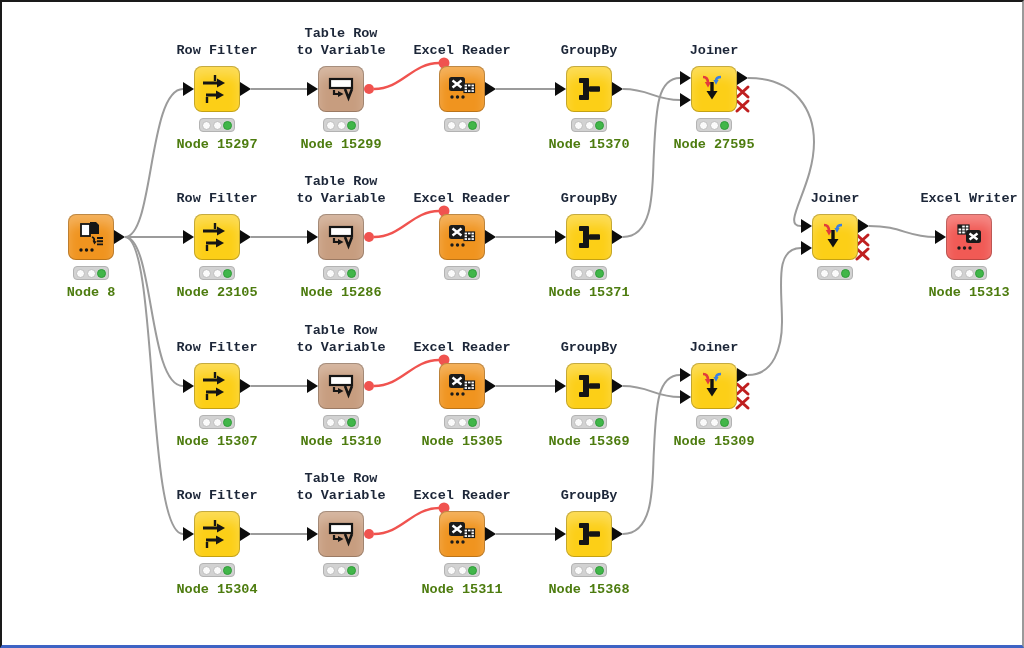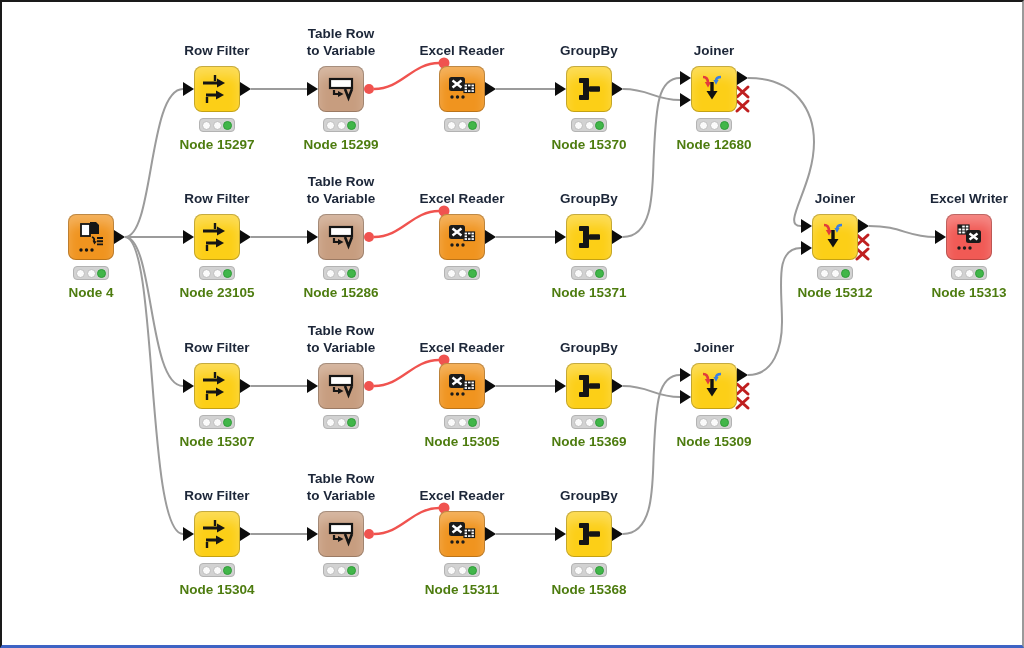--- a/index.html
+++ b/index.html
@@ -4,21 +4,21 @@
 <style>
   html,body{margin:0;padding:0;background:#e9e9e9;}
   .canvas{
     position:relative;width:1024px;height:648px;background:#ffffff;overflow:hidden;
     box-sizing:border-box;
     border-top:2px solid #1a1a1a;border-left:2px solid #1a1a1a;
     border-right:2px solid #9a9a9a;border-bottom:3px solid #3e63c4;
     font-family:"Liberation Sans",sans-serif;
   }
   .edges{position:absolute;left:0;top:0;width:1024px;height:648px;}
-  .node{position:absolute;width:46px;height:88px;}
+  .node{position:absolute;width:46px;height:88px;font-family:Liberation Mono, monospace;}
   .title{
     position:absolute;bottom:94px;left:50%;transform:translateX(-50%);
     width:180px;text-align:center;font-size:13.5px;font-weight:700;color:#1c2638;
     white-space:pre-line;line-height:1.3;
   }
   .body{
     position:relative;width:46px;height:46px;border-radius:8px;
     box-shadow:inset 0 0 0 1px rgba(0,0,0,.22), inset 0 10px 12px rgba(255,255,255,.28);
   }
   .c-yellow{background:#fccf17;}
@@ -198,21 +198,21 @@
     <div class="body c-orange">
         <svg class="nicon" viewBox="0 0 46 46">
           <use href="#ic-listff"></use>
         </svg>
       </div>
     <div class="lights">
         <span></span>
         <span></span>
         <span class="on"></span>
       </div>
-    <div class="label">Node 4</div>
+    <div class="label">Node 8</div>
   </div>
 
   <div class="node" style="left:192px;top:64px">
     <div class="title">Row Filter</div>
     <div class="body c-yellow">
         <svg class="nicon" viewBox="0 0 46 46">
           <use href="#ic-rowfilter"></use>
         </svg>
       </div>
     <div class="lights">
@@ -269,21 +269,21 @@
     <div class="body c-yellow">
         <svg class="nicon" viewBox="0 0 46 46">
           <use href="#ic-joiner"></use>
         </svg>
       </div>
     <div class="lights">
         <span></span>
         <span></span>
         <span class="on"></span>
       </div>
-    <div class="label">Node 12680</div>
+    <div class="label">Node 27595</div>
   </div>
 
   <div class="node" style="left:192px;top:212px">
     <div class="title">Row Filter</div>
     <div class="body c-yellow">
         <svg class="nicon" viewBox="0 0 46 46">
           <use href="#ic-rowfilter"></use>
         </svg>
       </div>
     <div class="lights">
@@ -356,20 +356,21 @@
     <div class="body c-tan">
         <svg class="nicon" viewBox="0 0 46 46">
           <use href="#ic-trv"></use>
         </svg>
       </div>
     <div class="lights">
         <span></span>
         <span></span>
         <span class="on"></span>
       </div>
+    <div class="label">Node 15310</div>
   </div>
   <div class="node" style="left:437px;top:361px">
     <div class="title">Excel Reader</div>
     <div class="body c-orange">
         <svg class="nicon" viewBox="0 0 46 46">
           <use href="#ic-excelread"></use>
         </svg>
       </div>
     <div class="lights">
         <span></span>
@@ -469,21 +470,20 @@
     <div class="body c-yellow">
         <svg class="nicon" viewBox="0 0 46 46">
           <use href="#ic-joiner"></use>
         </svg>
       </div>
     <div class="lights">
         <span></span>
         <span></span>
         <span class="on"></span>
       </div>
-    <div class="label">Node 15312</div>
   </div>
   <div class="node" style="left:944px;top:212px">
     <div class="title">Excel Writer</div>
     <div class="body c-red">
         <svg class="nicon" viewBox="0 0 46 46">
           <use href="#ic-excelwrite"></use>
         </svg>
       </div>
     <div class="lights">
         <span></span>

